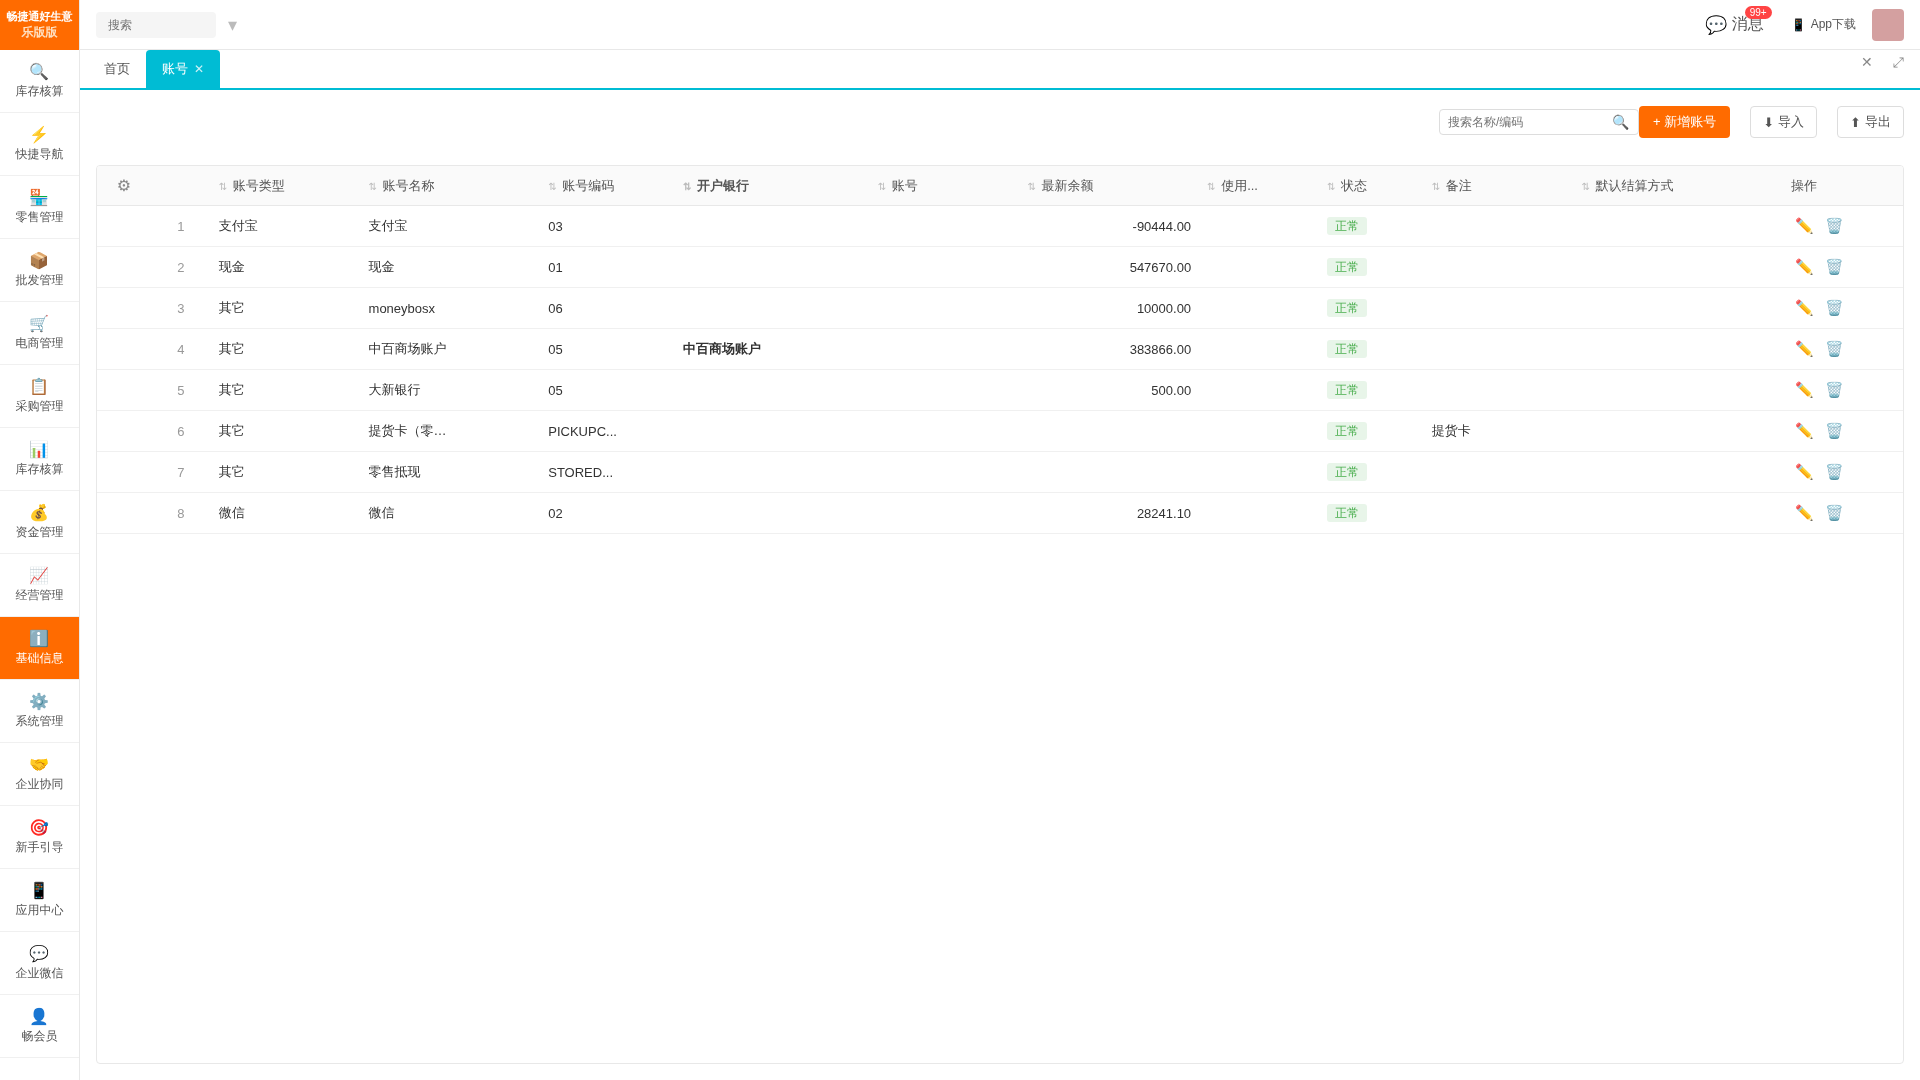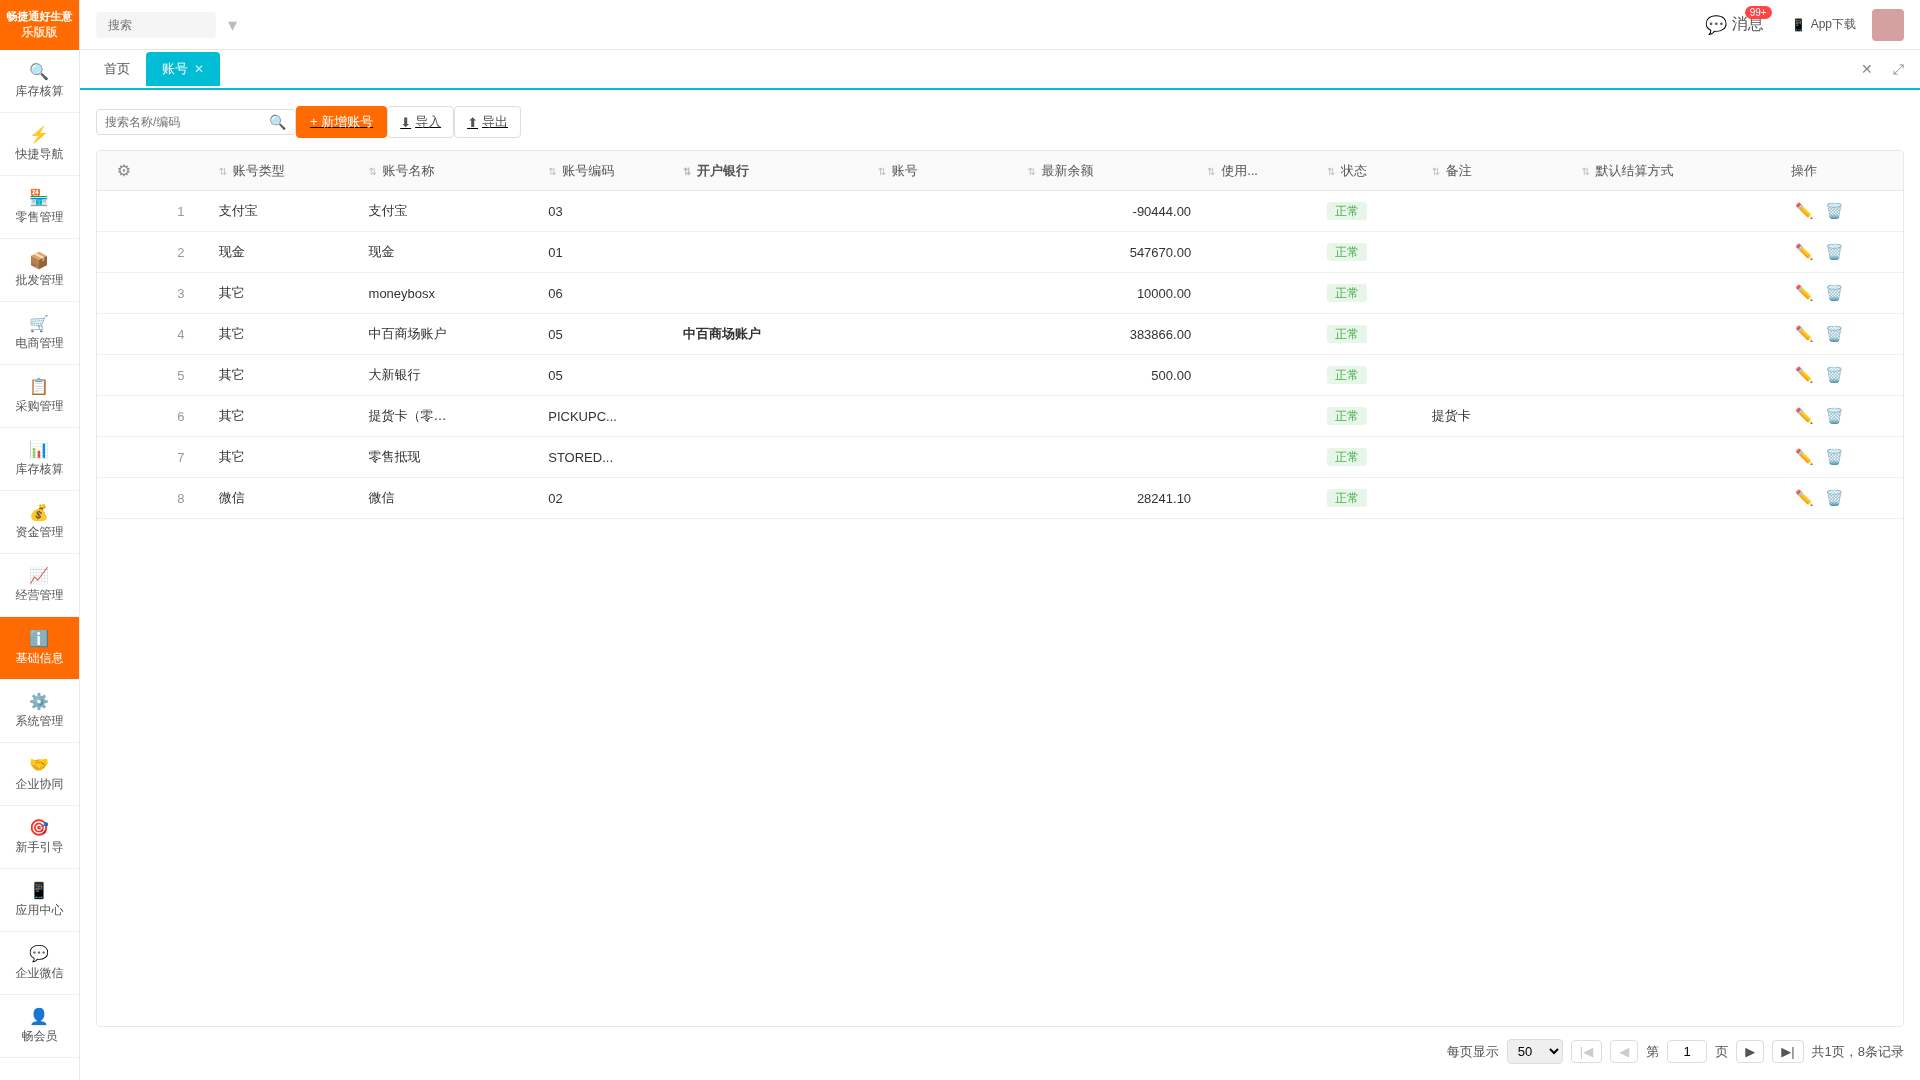--- a/index.html
+++ b/index.html
@@ -114,21 +114,20 @@
       height: 32px;
       background: #d4a0a0;
       border-radius: 4px;
     }
 
     
     .tab-bar {
       height: 40px;
       background: #fff;
       display: flex;
-      align-items: center;
       border-bottom: 2px solid #00bcd4;
       flex-shrink: 0;
       padding: 0 8px;
     }
     .tab {
       padding: 8px 16px;
       cursor: pointer;
       font-size: 13px;
       color: #555;
       border-radius: 4px 4px 0 0;
@@ -164,22 +163,22 @@
       display: flex;
       flex-direction: column;
       overflow: hidden;
       padding: 16px;
     }
 
     
     .toolbar {
       display: flex;
       align-items: center;
-      justify-content: flex-start;
-      margin-bottom: 12px;
+      justify-content: flex-end;
+      margin-bottom: 27px;
     }
     .search-input-wrap {
       display: flex;
       align-items: center;
       border: 1px solid #ddd;
       border-radius: 4px;
       padding: 4px 8px;
       width: 200px;
       background: #fff;
     }
@@ -187,22 +186,21 @@
       border: none;
       outline: none;
       font-size: 12px;
       width: 100%;
       color: #999;
     }
     .search-icon { color: #bbb; font-size: 14px; }
     .toolbar-right {
       display: flex;
       align-items: center;
-      gap: 0;
-      text-decoration: underline;
+      gap: 20px;
     }
     .btn-primary {
       background: #ff6b00;
       color: #fff;
       border: none;
       border-radius: 4px;
       padding: 7px 14px;
       font-size: 13px;
       cursor: pointer;
     }
@@ -661,30 +659,14 @@
       <td class="col-default"></td>
       <td class="col-action">
         <button class="action-btn" title="编辑">✏️</button>
         <button class="action-btn" title="删除">🗑️</button>
       </td>
     </tr>
           </tbody>
       </table>
     </div>
 
-    <div class="pagination">
-      <span>每页显示</span>
-      <select>
-        <option value="50">50</option>
-        <option value="20">20</option>
-        <option value="100">100</option>
-      </select>
-      <button class="page-btn" disabled="">|◀</button>
-      <button class="page-btn" disabled="">◀</button>
-      <span>第</span>
-      <input class="page-input" value="1" style="">
-      <span>页</span>
-      <button class="page-btn">▶</button>
-      <button class="page-btn">▶|</button>
-      <span>共1页，8条记录</span>
-    </div>
   </div>
 </div>
 
 </body></html>

